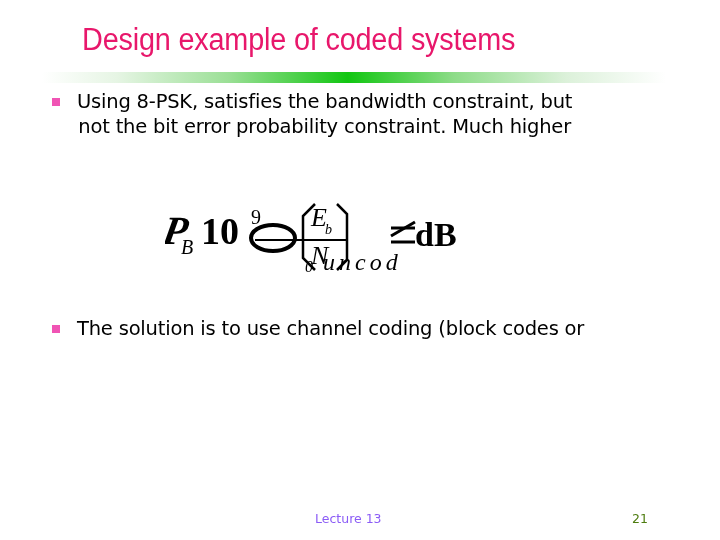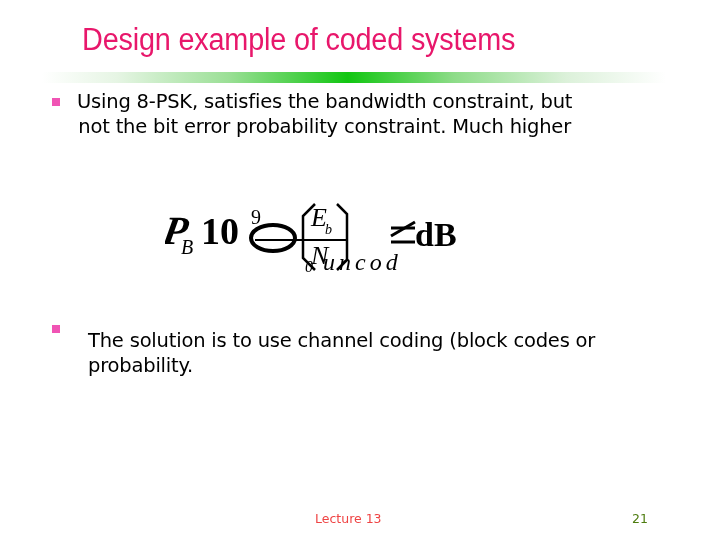--- a/index.html
+++ b/index.html
@@ -8,21 +8,21 @@
   .title { position:absolute; left:82px; top:22px; font-size:31px;
            color:#e8176b; font-family:"Liberation Sans Narrow","Liberation Sans", sans-serif;
            letter-spacing:-0.2px; white-space:nowrap; transform:scaleX(0.93); transform-origin:left top; }
   .rule { position:absolute; left:42px; top:72px; width:624px; height:11px;
           background:linear-gradient(to right, rgba(255,255,255,0) 0%, #e6f5e4 12%, #9adf95 30%, #11c611 49%, #8ddc88 66%, #dcf1da 84%, rgba(255,255,255,0) 100%); }
   .bullet { position:absolute; width:8px; height:8px; background:#f054b4; }
   .para { position:absolute; font-size:19.5px; line-height:25px; color:#000;
           font-family:"DejaVu Sans", sans-serif; letter-spacing:-0.2px; }
   .para span { display:block; white-space:nowrap; }
   .eq { position:absolute; left:165px; top:198px; width:360px; height:78px; }
-  .footer-left { position:absolute; left:315px; top:511px; font-size:12.5px; color:#ef4444; }
+  .footer-left { position:absolute; left:315px; top:511px; font-size:12.5px; color:#8b5cf6; }
   .footer-right { position:absolute; left:632px; top:511px; font-size:12.5px; color:#4d7c0f; }
 </style>
 </head>
 <body>
 
 <div>
   <div class="title">Design example of coded systems</div>
   <div class="rule"></div>
 
   <div class="bullet" style="left:52px; top:98px;"></div>
@@ -52,20 +52,19 @@
     </g>
     <g fill="#000">
       <line x1="226" y1="30" x2="250" y2="30" stroke="#000" stroke-width="3"></line>
       <line x1="226" y1="44" x2="250" y2="44" stroke="#000" stroke-width="3"></line>
       <line x1="226" y1="38" x2="250" y2="24" stroke="#000" stroke-width="3"></line>
       <text x="250" y="48" font-family="Liberation Serif, serif" font-size="34" font-weight="bold">dB</text>
     </g>
   </svg>
 
   <div class="bullet" style="left:52px; top:325px;"></div>
-  <div class="para" style="left:88px; top:316px;margin-top:12px;">
+  <div class="para" style="left:77px; top:316px;">
     <span>The solution is to use channel coding (block codes or</span>
-    <span>probability.</span>
   </div>
 
   <div class="footer-left">Lecture 13</div>
   <div class="footer-right">21</div>
 </div>
 
 </body></html>

